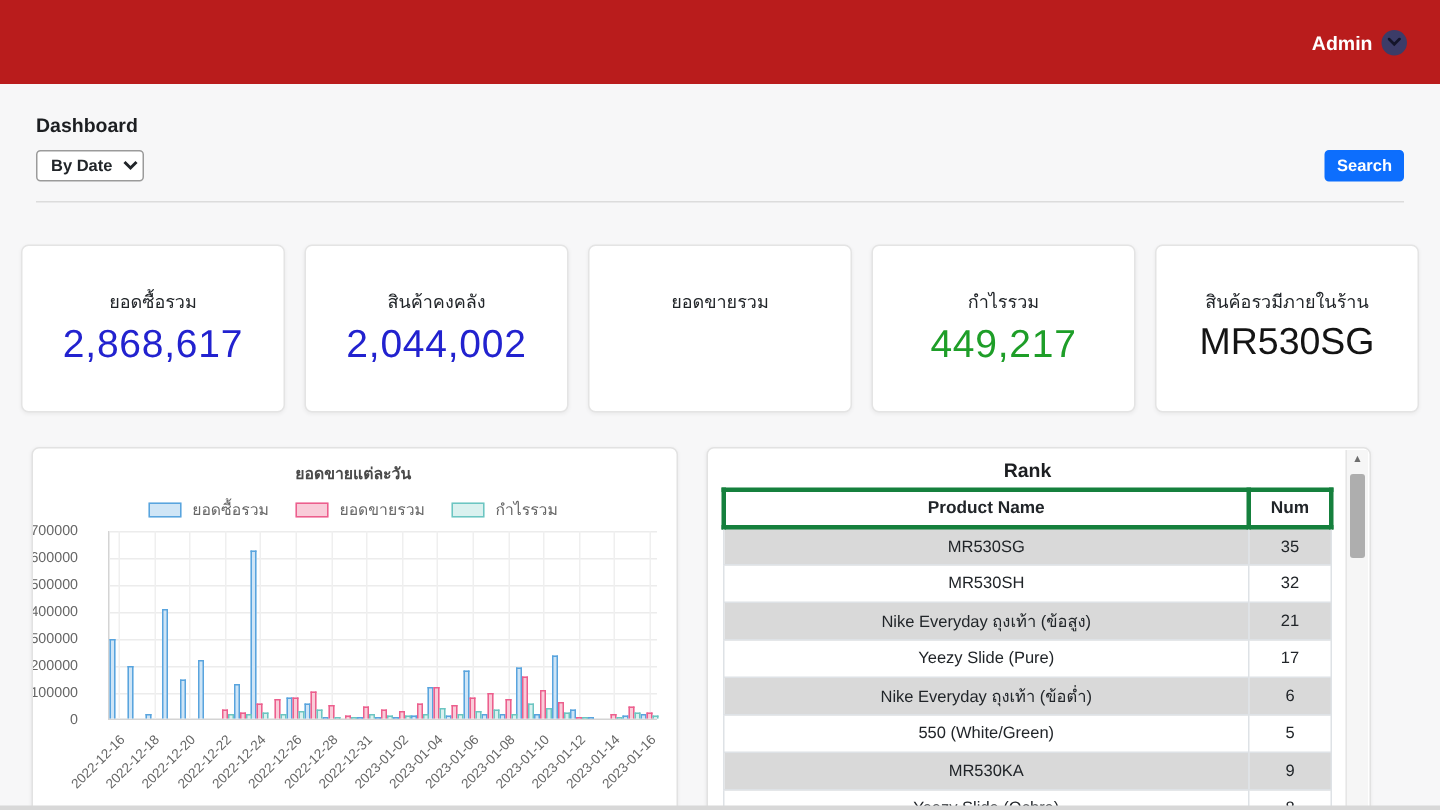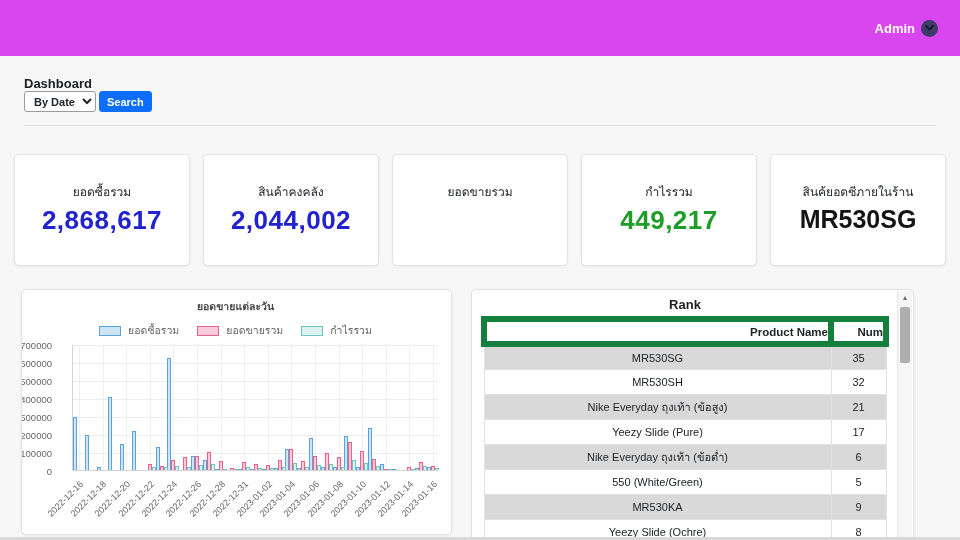--- a/index.html
+++ b/index.html
@@ -1,43 +1,43 @@
 <!DOCTYPE html>
 <html><head>
 <meta charset="utf-8">
 <style>
   * { margin:0; padding:0; box-sizing:border-box; }
   html,body { width:960px; height:540px; overflow:hidden; }
   body { font-family:"Liberation Sans","DejaVu Sans",sans-serif; background:#f7f7f8; position:relative; }
 
   
-  .topbar { height:56px; background:#d946ef; display:flex; align-items:center; justify-content:flex-end; padding-right:22px; }
+  .topbar { height:56px; background:#b91c1c; display:flex; align-items:center; justify-content:flex-end; padding-right:22px; }
   .admin-wrap { display:flex; align-items:center; gap:6px; cursor:pointer; }
   .admin-label { color:#fff; font-size:13px; font-weight:bold; }
   .admin-caret { width:17px; height:17px; border-radius:50%; background:#3c3c68; display:flex; align-items:center; justify-content:center; }
   .admin-caret svg { display:block; }
 
   
   .content { padding:0 24px; }
   .page-title { font-size:13px; font-weight:bold; color:#1c1e21; margin-top:20px; }
-  .controls { margin-top:0; display:flex; align-items:center; }
+  .controls { margin-top:9px; display:flex; align-items:center;justify-content:space-between; }
   .filter-select { width:72px; height:21px; font-size:11px; font-weight:bold; color:#212529;
     border:1px solid #9b9b9b; border-radius:3px; background:#fff; padding:0 2px 0 5px;
     font-family:"Liberation Sans","DejaVu Sans",sans-serif; }
   .search-btn { margin-left:3px; height:21px; padding:0 7px; background:#0d6efd; color:#fff;
     border:1px solid #0d6efd; border-radius:3px; font-size:11px; font-weight:bold; cursor:pointer;
     font-family:"Liberation Sans","DejaVu Sans",sans-serif; }
   .divider { border:none; border-top:1px solid #dcdcdc; margin-top:13px; }
 
   
   .stats-row { display:flex; gap:13px; margin:28px 14px 0 14px; }
   .stat-card { flex:1; height:112px; background:#fff; border:1px solid #e4e4e4; border-radius:5px;
     box-shadow:0 1px 3px rgba(0,0,0,.06); text-align:center; padding-top:27px; }
   .stat-label { font-size:12px; color:#212529; }
-  .stat-value { font-size:26px; font-weight:bold; margin-top:4px; letter-spacing:.5px; }
+  .stat-value { font-size:26px; font-weight:normal; margin-top:4px; letter-spacing:.5px; }
 
   
   .bottom-row { display:flex; gap:19px; margin:23px 21px 0 21px; align-items:flex-start; }
 
   
   .chart-card { width:431px; height:246px; background:#fff; border:1px solid #e2e2e2; border-radius:5px;
     box-shadow:0 1px 3px rgba(0,0,0,.06); padding:8px 10px 0 8px; overflow:hidden; }
   .chart-title { text-align:center; font-size:10.5px; font-weight:bold; color:#4a4a4a; }
   .chart-legend { display:flex; justify-content:center; gap:18px; margin-top:7px; }
   .legend-item { display:flex; align-items:center; gap:7px; }
@@ -52,22 +52,22 @@
   .bar { position:absolute; bottom:0; width:4px; border-width:1px; border-style:solid; border-bottom:none; }
   .x-labels { position:relative; height:52px; }
   .x-lab { position:absolute; font-size:9px; color:#666; white-space:nowrap;
     transform:rotate(-45deg); transform-origin:top right; }
 
   
   .rank-card { width:443px; height:266px; background:#fff; border:1px solid #e2e2e2; border-radius:5px;
     box-shadow:0 1px 3px rgba(0,0,0,.06); position:relative; padding:5px 24px 0 9px; overflow:hidden; }
   .rank-title { text-align:center; font-size:13px; font-weight:bold; color:#1c1e21; padding:2px 0 4px 0; }
   table.rank { width:100%; border-collapse:collapse; }
-  table.rank th { font-size:11.5px; font-weight:bold; color:#212529; height:25px; text-align:right;
-    border:6px solid #15803d; background:#fff; }
+  table.rank th { font-size:11.5px; font-weight:bold; color:#212529; height:25px; text-align:center;
+    border:3px solid #15803d; background:#fff; }
   table.rank td { font-size:11px; color:#212529; height:25px; text-align:center; border:1px solid #dee2e6; }
   table.rank tr.striped td { background:#d9d9d9; }
   .col-num { width:55px; }
   .v-scrollbar { position:absolute; top:1px; right:1px; bottom:1px; width:15px; background:#f6f6f6;
     border-left:1px solid #e6e6e6; }
   .v-scrollbar .arrow { position:absolute; left:0; width:100%; text-align:center; font-size:7px; color:#6e6e6e; }
   .arrow-up { top:3px; }
   .v-thumb { position:absolute; top:16px; left:2px; width:10px; height:56px; background:#aeaeae; border-radius:2px; }
 
   .bottom-strip { position:absolute; left:0; right:0; bottom:0; height:3px; background:#d8d8d8; }
@@ -107,21 +107,21 @@
       <div class="stat-value" style="color: rgb(34, 34, 207);">2,044,002</div>
     </div>
     <div class="stat-card">
       <div class="stat-label">ยอดขายรวม</div>
     </div>
     <div class="stat-card">
       <div class="stat-label">กำไรรวม</div>
       <div class="stat-value" style="color: rgb(30, 158, 40);">449,217</div>
     </div>
     <div class="stat-card">
-      <div class="stat-label">สินค้ยอดซีภายในร้าน</div>
+      <div class="stat-label">สินค้อรวมีภายในร้าน</div>
       <div class="stat-value" style="color: rgb(20, 20, 20); font-size: 25px; letter-spacing: 0px;">MR530SG</div>
     </div>
   </div>
 
 <div class="bottom-row">
   <div class="chart-card">
     <div class="chart-title">ยอดขายแต่ละวัน</div>
     <div class="chart-legend" id="chart-legend">
         <div class="legend-item">
           <span class="legend-box" style="background: rgb(207, 229, 246); border-color: rgb(89, 164, 222);"></span>

